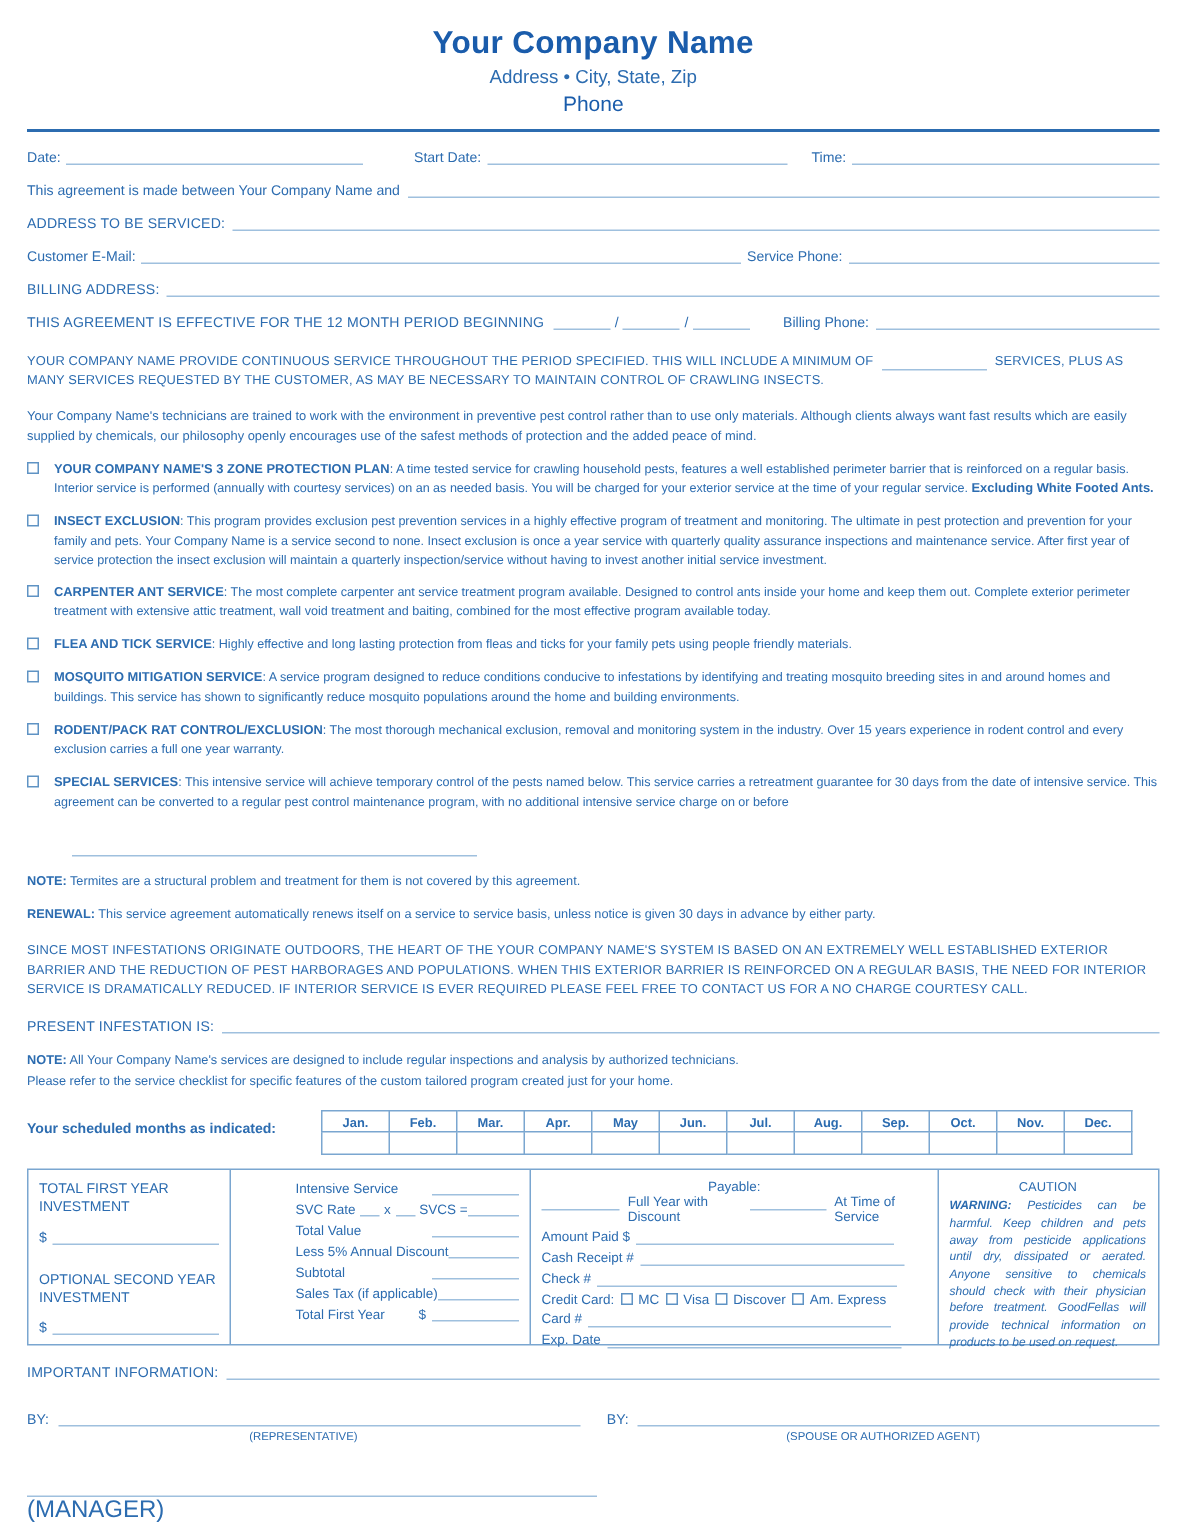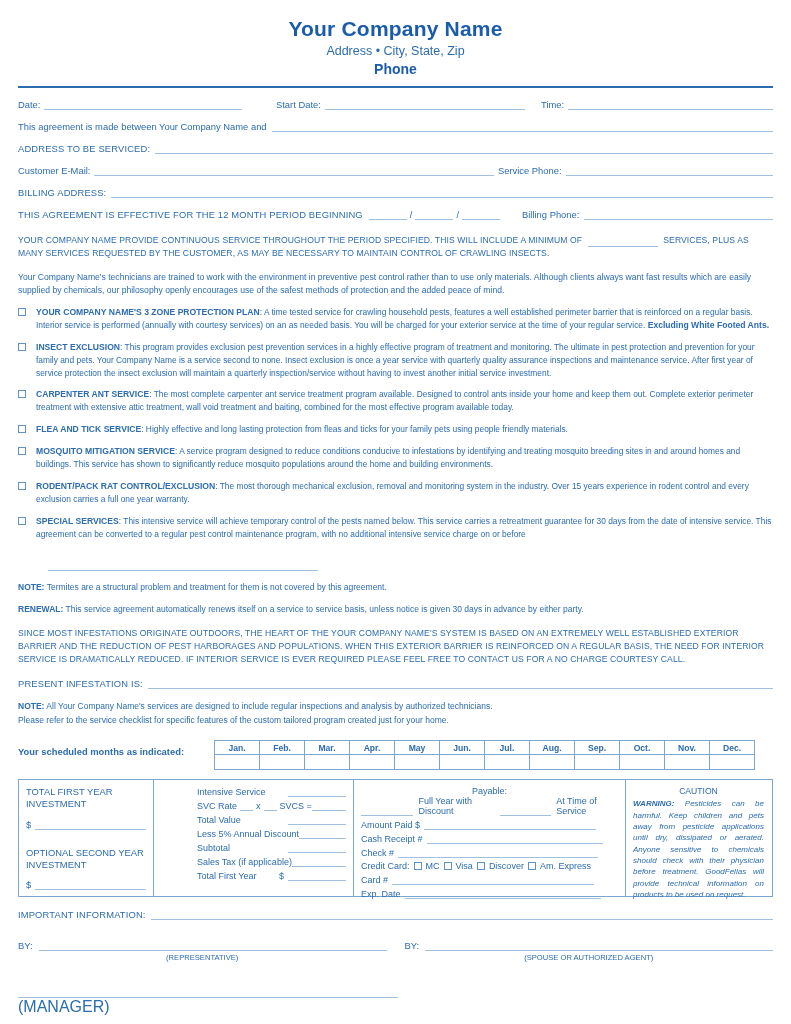--- a/index.html
+++ b/index.html
@@ -11,21 +11,21 @@
     color: #2c6cb0;
     position: relative;
     overflow: hidden;
   }
   .page { position: relative; width: 791px; height: 1024px; padding: 0 18px; }
 
   
   .hdr { text-align: center; padding-top: 17px; }
   .hdr .company { font-size: 21px; font-weight: bold; color:#1a5cab; letter-spacing:.2px; }
   .hdr .addr { font-size: 12.5px; color:#2c6cb0; margin-top: 3px; }
-  .hdr .phone { font-size: 14px; font-weight: bold; color:#1a5cab; margin-top: 3px; }
+  .hdr .phone { font-size: 14px; font-weight: normal; color:#1a5cab; margin-top: 3px; }
   .rule { height: 2px; background:#2c6cb0; margin-top: 9px; }
 
   
   .ln { display:inline-block; border-bottom: 1px solid #9fc0de; vertical-align: bottom; height: 11px; }
   .lbl { font-size: 9.4px; color:#2c6cb0; white-space:nowrap; }
   .lbl.caps { letter-spacing:.15px; }
 
   .row { display:flex; align-items:center; margin-top: 11px; }
   .row .fld { display:flex; align-items:flex-end; }
   .row .fld .lbl { margin-right: 4px; }
@@ -65,21 +65,21 @@
   .fin .c4 { width: 145px; }
 
   .inv-title { font-size: 9.4px; line-height:1.25; }
   .inv-dollar { font-size: 9.4px; margin-top: 9px; display:flex; align-items:flex-end; }
 
   .fline { display:flex; align-items:flex-end; font-size: 9px; margin-bottom: 3px; padding-left: 36px; }
   .fline .nm { white-space:nowrap; }
   .fline .sp { flex: 1 1 auto; }
 
   .pay-head { font-size: 9px; text-align:center; }
-  .pay-row { display:flex; align-items:flex-end; font-size: 9px; margin-bottom: 3px; }
+  .pay-row { display:flex; font-size: 9px; margin-bottom: 3px; }
   .cc { display:flex; align-items:center; font-size: 9px; margin-bottom: 3px; gap:4px; }
   .cc .box { width:8px; height:8px; border:1px solid #5f93c4; display:inline-block; }
 
   .caution-t { font-size: 8.6px; text-align:center; }
   .caution-b { font-size: 8px; font-style: italic; line-height: 1.42; text-align: justify; margin-top:2px; }
   .caution-b b { font-style: italic; font-weight: bold; }
 
   
   .sig-row { display:flex; margin-top: 20px; }
   .sig { flex:1; }

